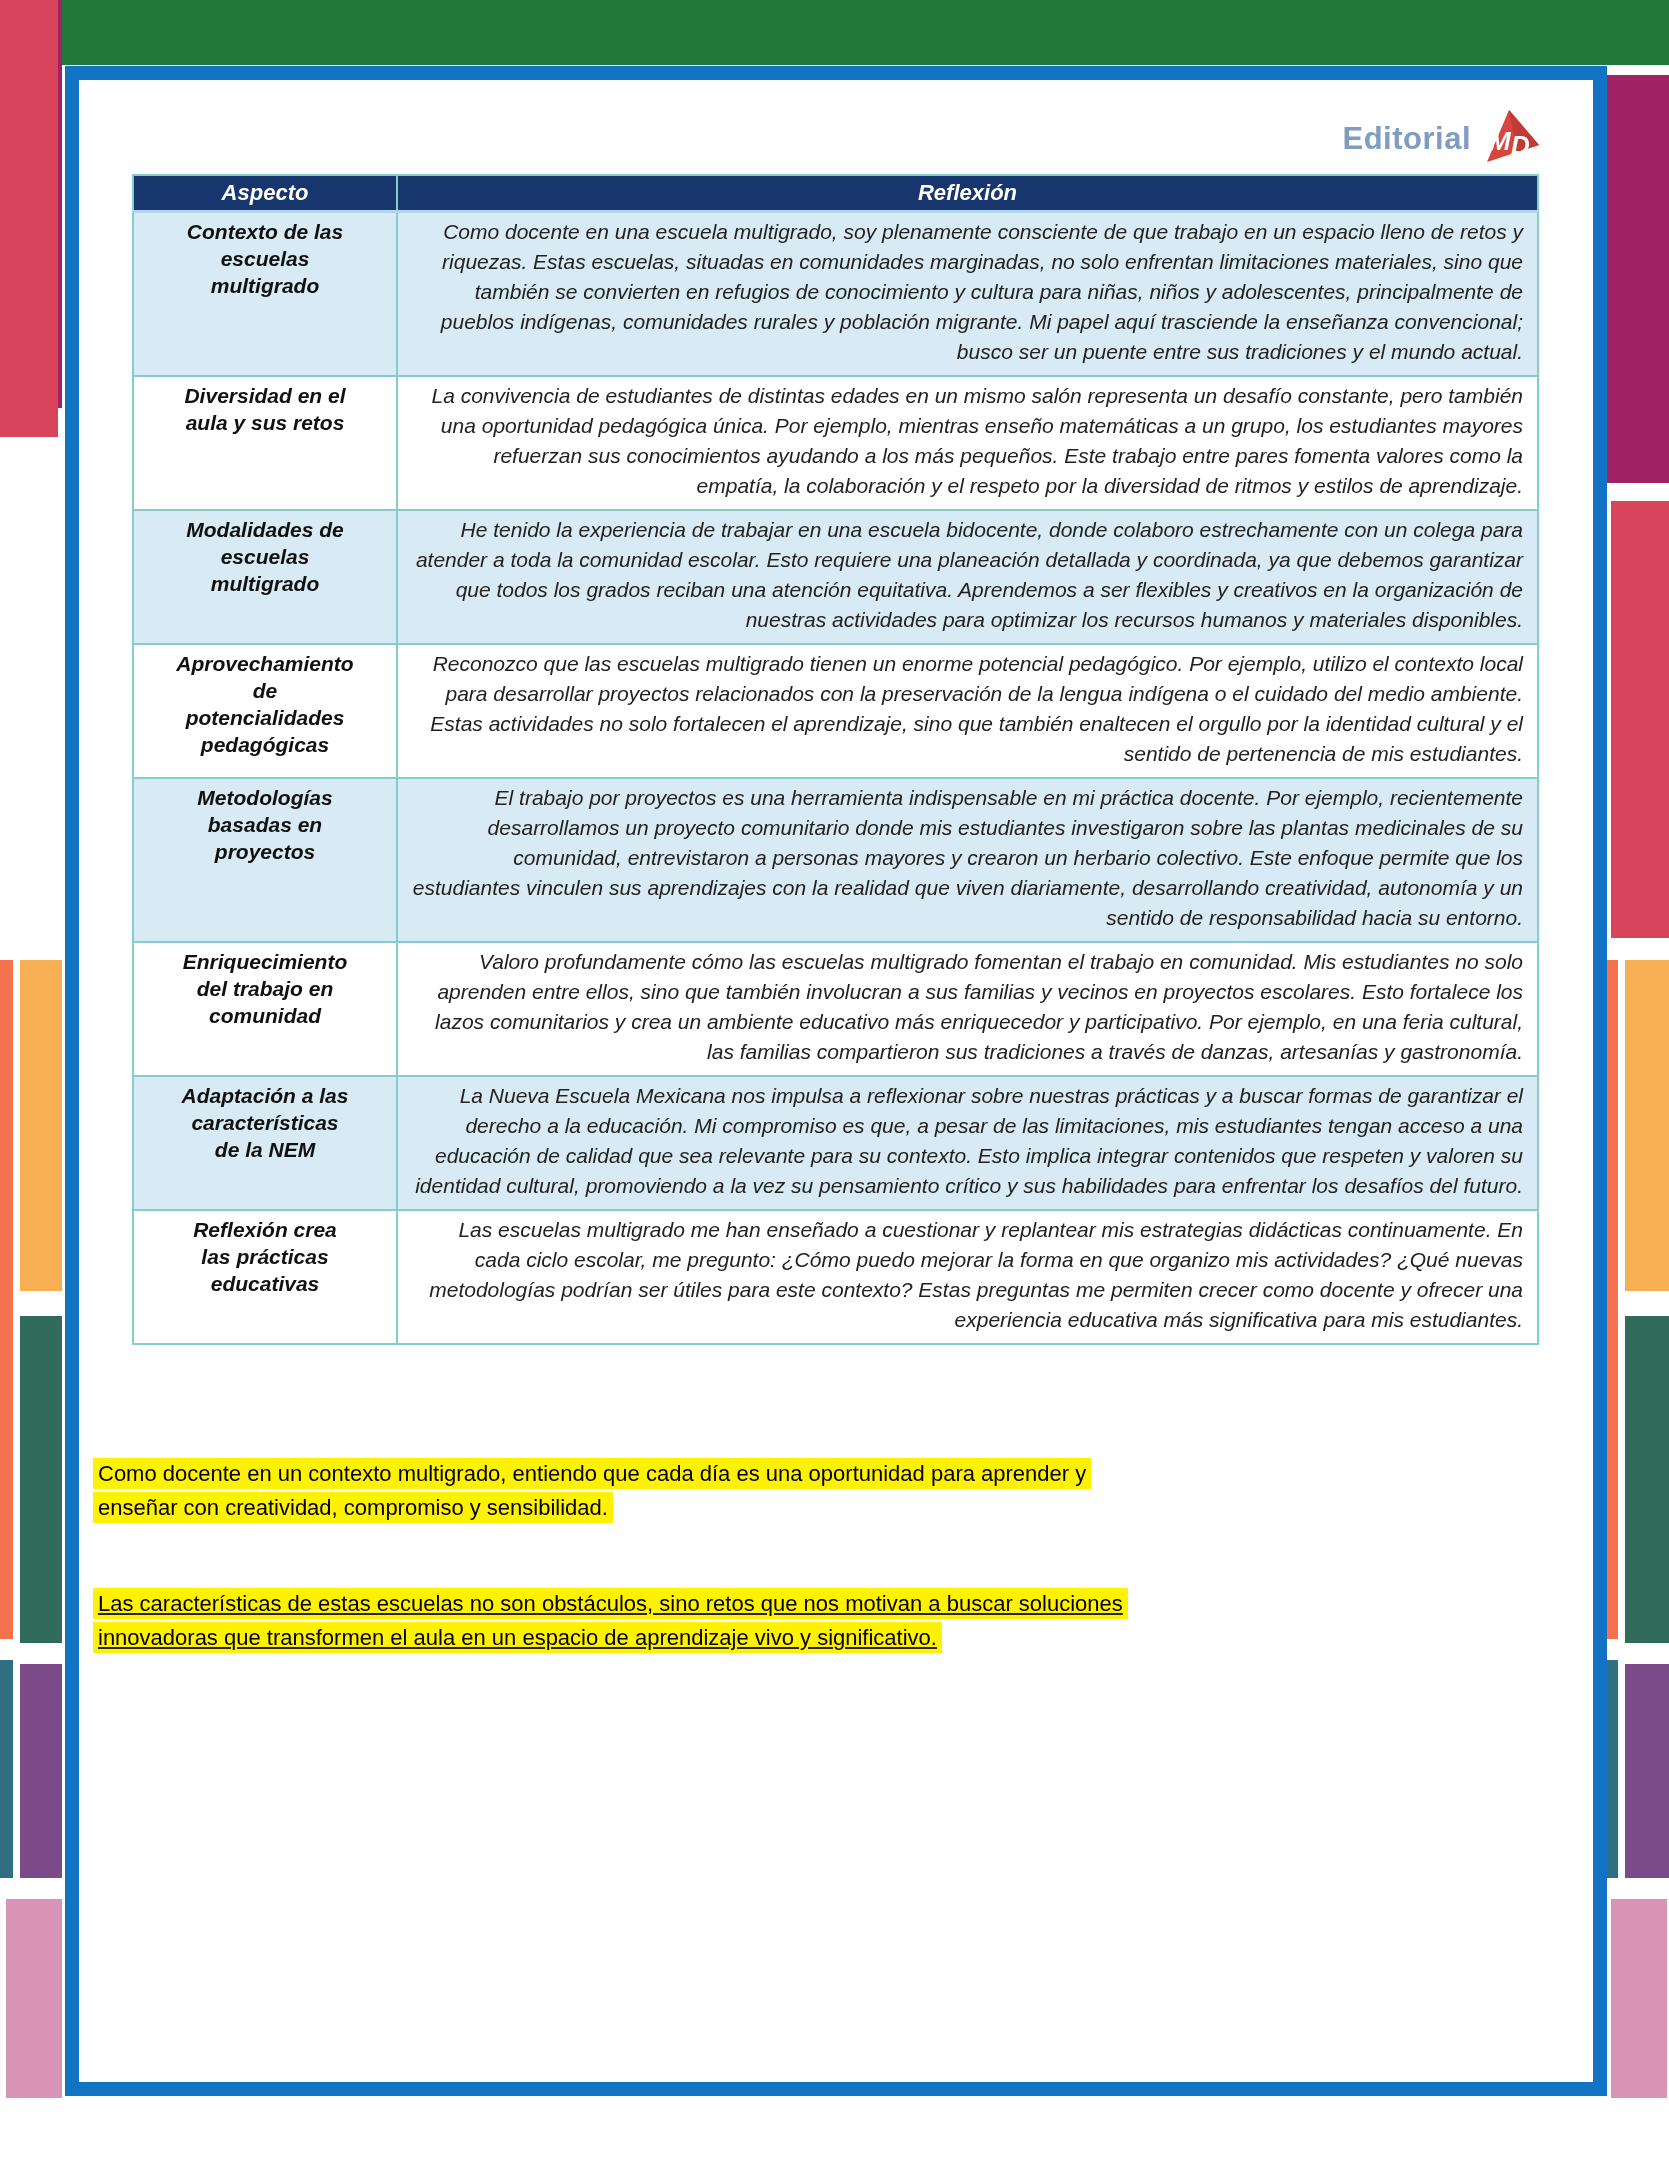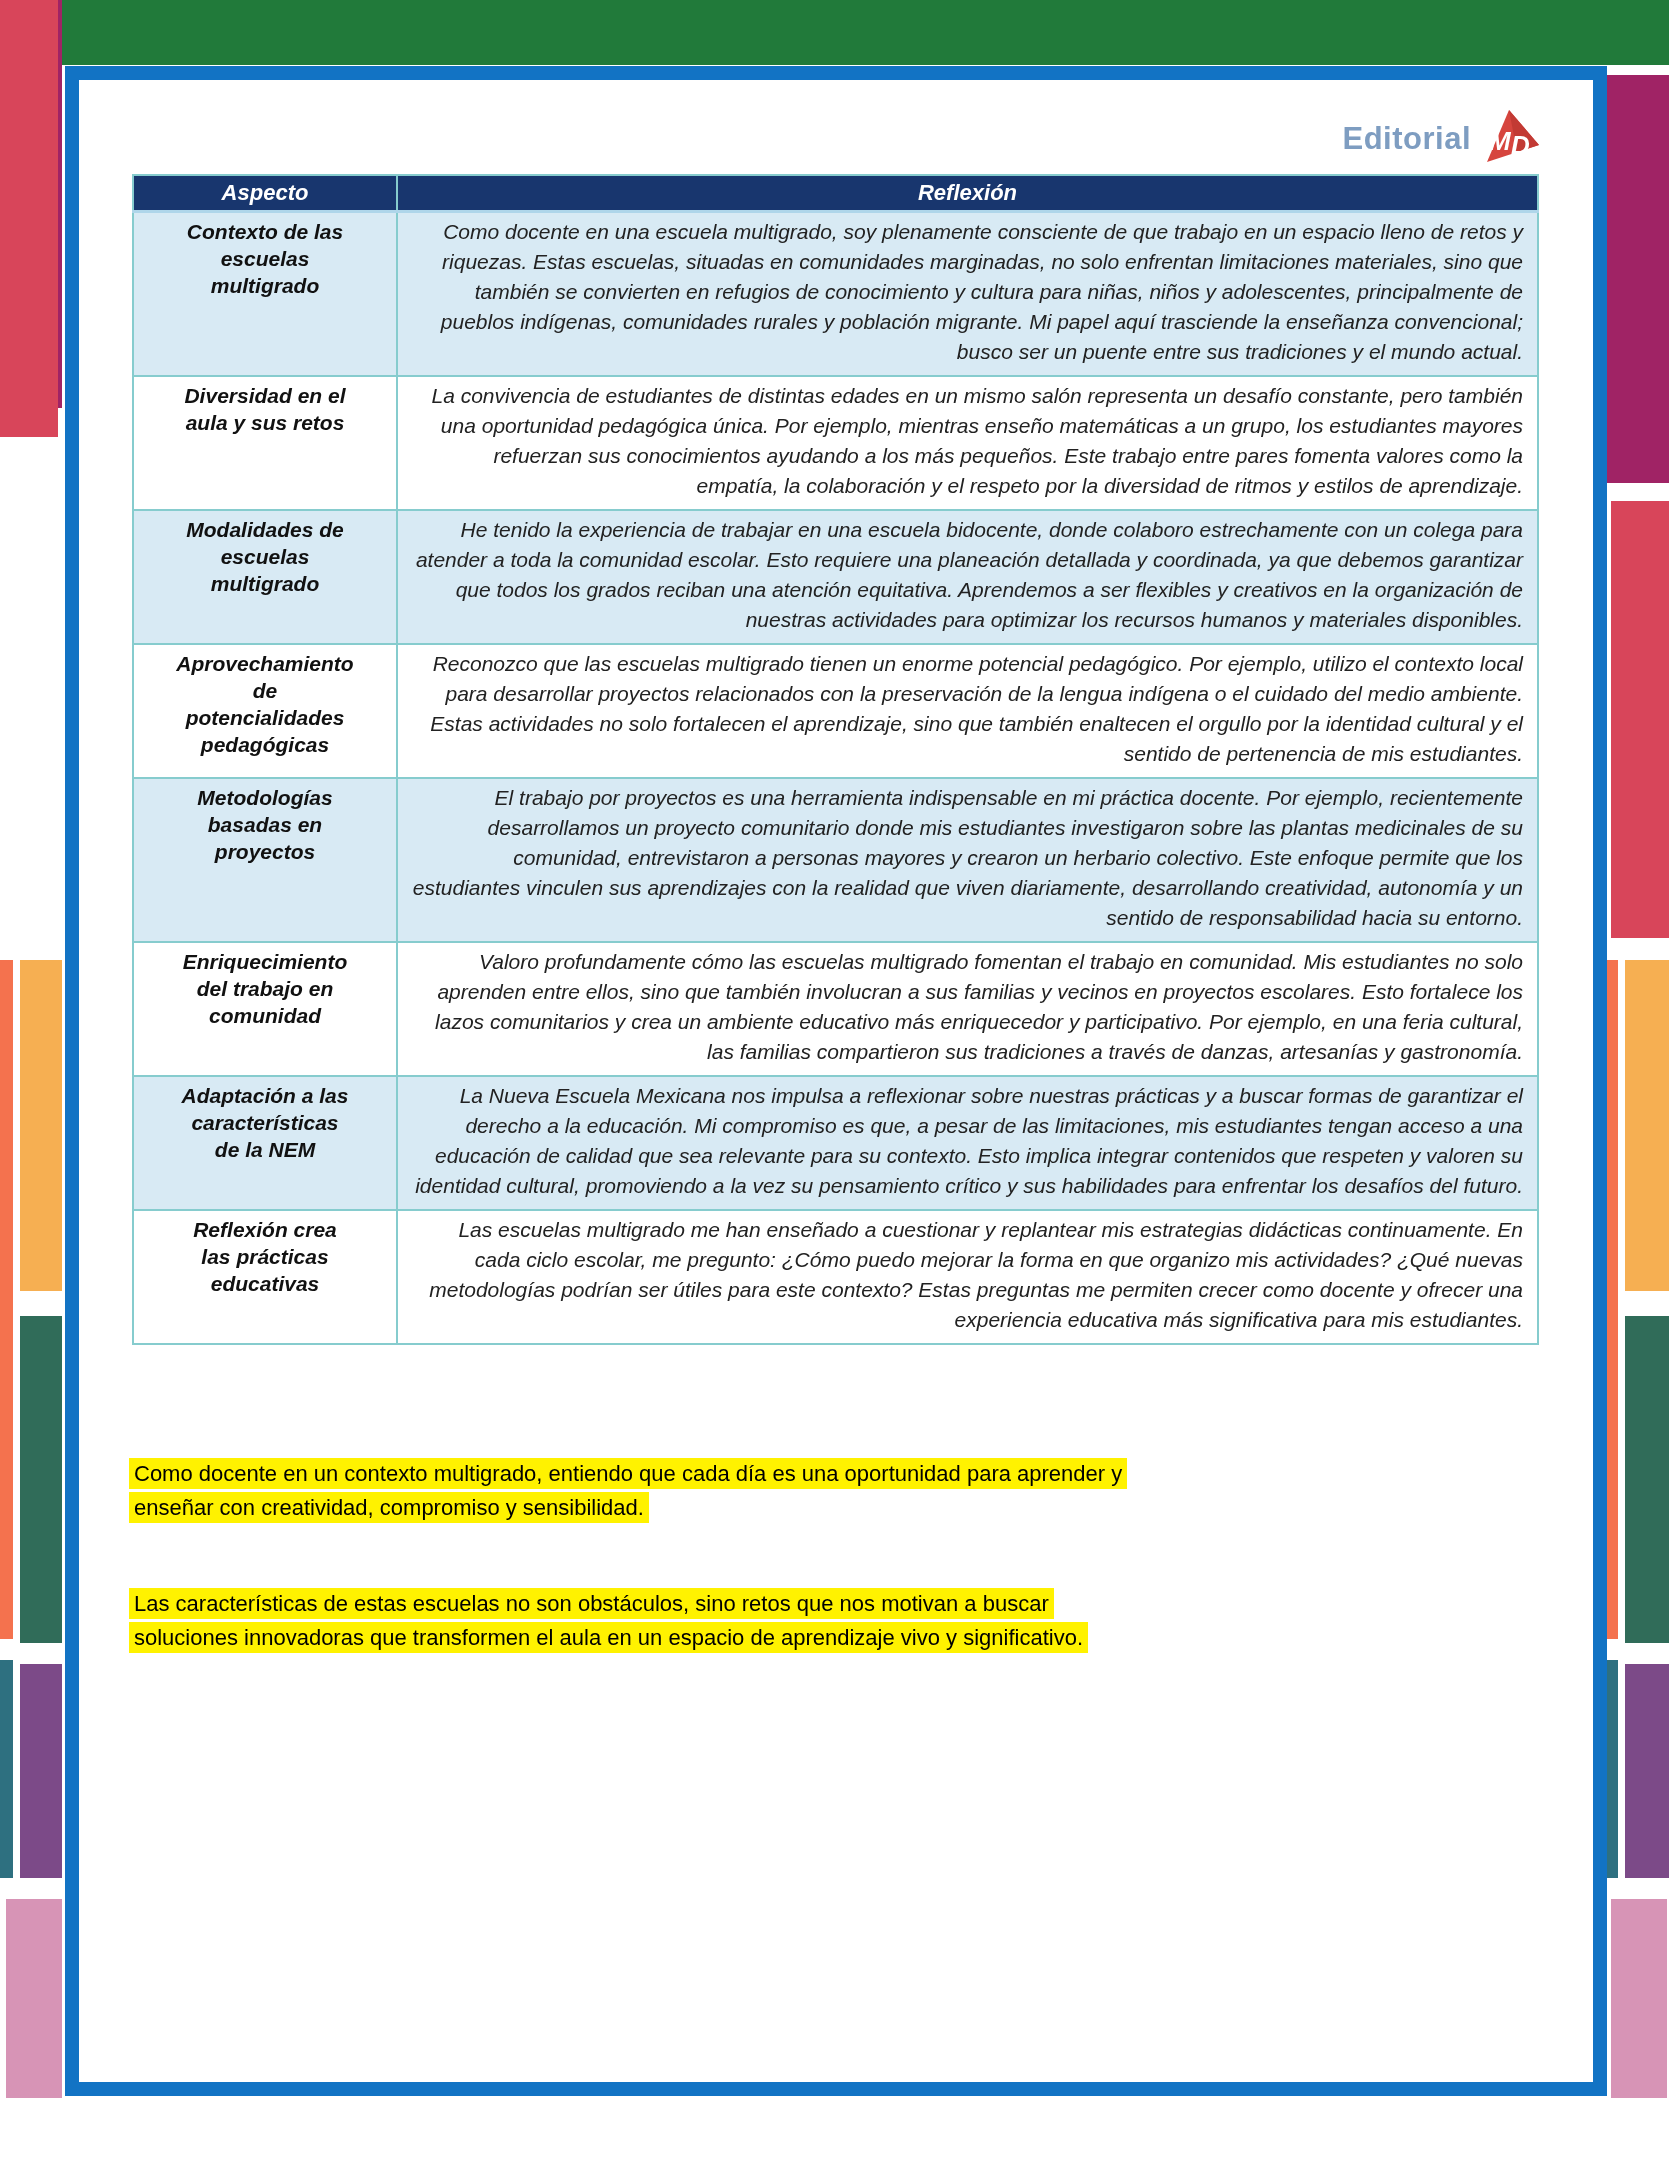--- a/index.html
+++ b/index.html
@@ -66,24 +66,24 @@
   }
   td.reflection-cell{
     vertical-align:top;text-align:right;font-size:21px;line-height:30px;
     padding:4px 14px 8px 12px;color:var(--text-dark);
   }
   tbody tr:nth-child(odd){background:var(--row-blue);}
   tbody tr:nth-child(even){background:#ffffff;}
   
   .highlights{margin:112px 0 0 14px;width:1062px;}
   p.hl{margin:0;font-size:22px;line-height:34px;}
-  p.hl + p.hl{margin-top:62px;}
+  p.hl + p.hl{margin-top:62px;text-decoration:underline;}
   p.hl mark{
     background:var(--highlight-yellow);color:#000;
-    padding:3px 5px;box-decoration-break:clone;margin-left:36px;-webkit-box-decoration-break:clone;
+    padding:3px 5px;box-decoration-break:clone;-webkit-box-decoration-break:clone;
   }
 </style>
 </head>
 <body>
 
 <div class="green-bar"></div>
 
 <div class="deco l-magenta"></div>
 <div class="deco l-red"></div>
 <div class="deco l-coral"></div>

